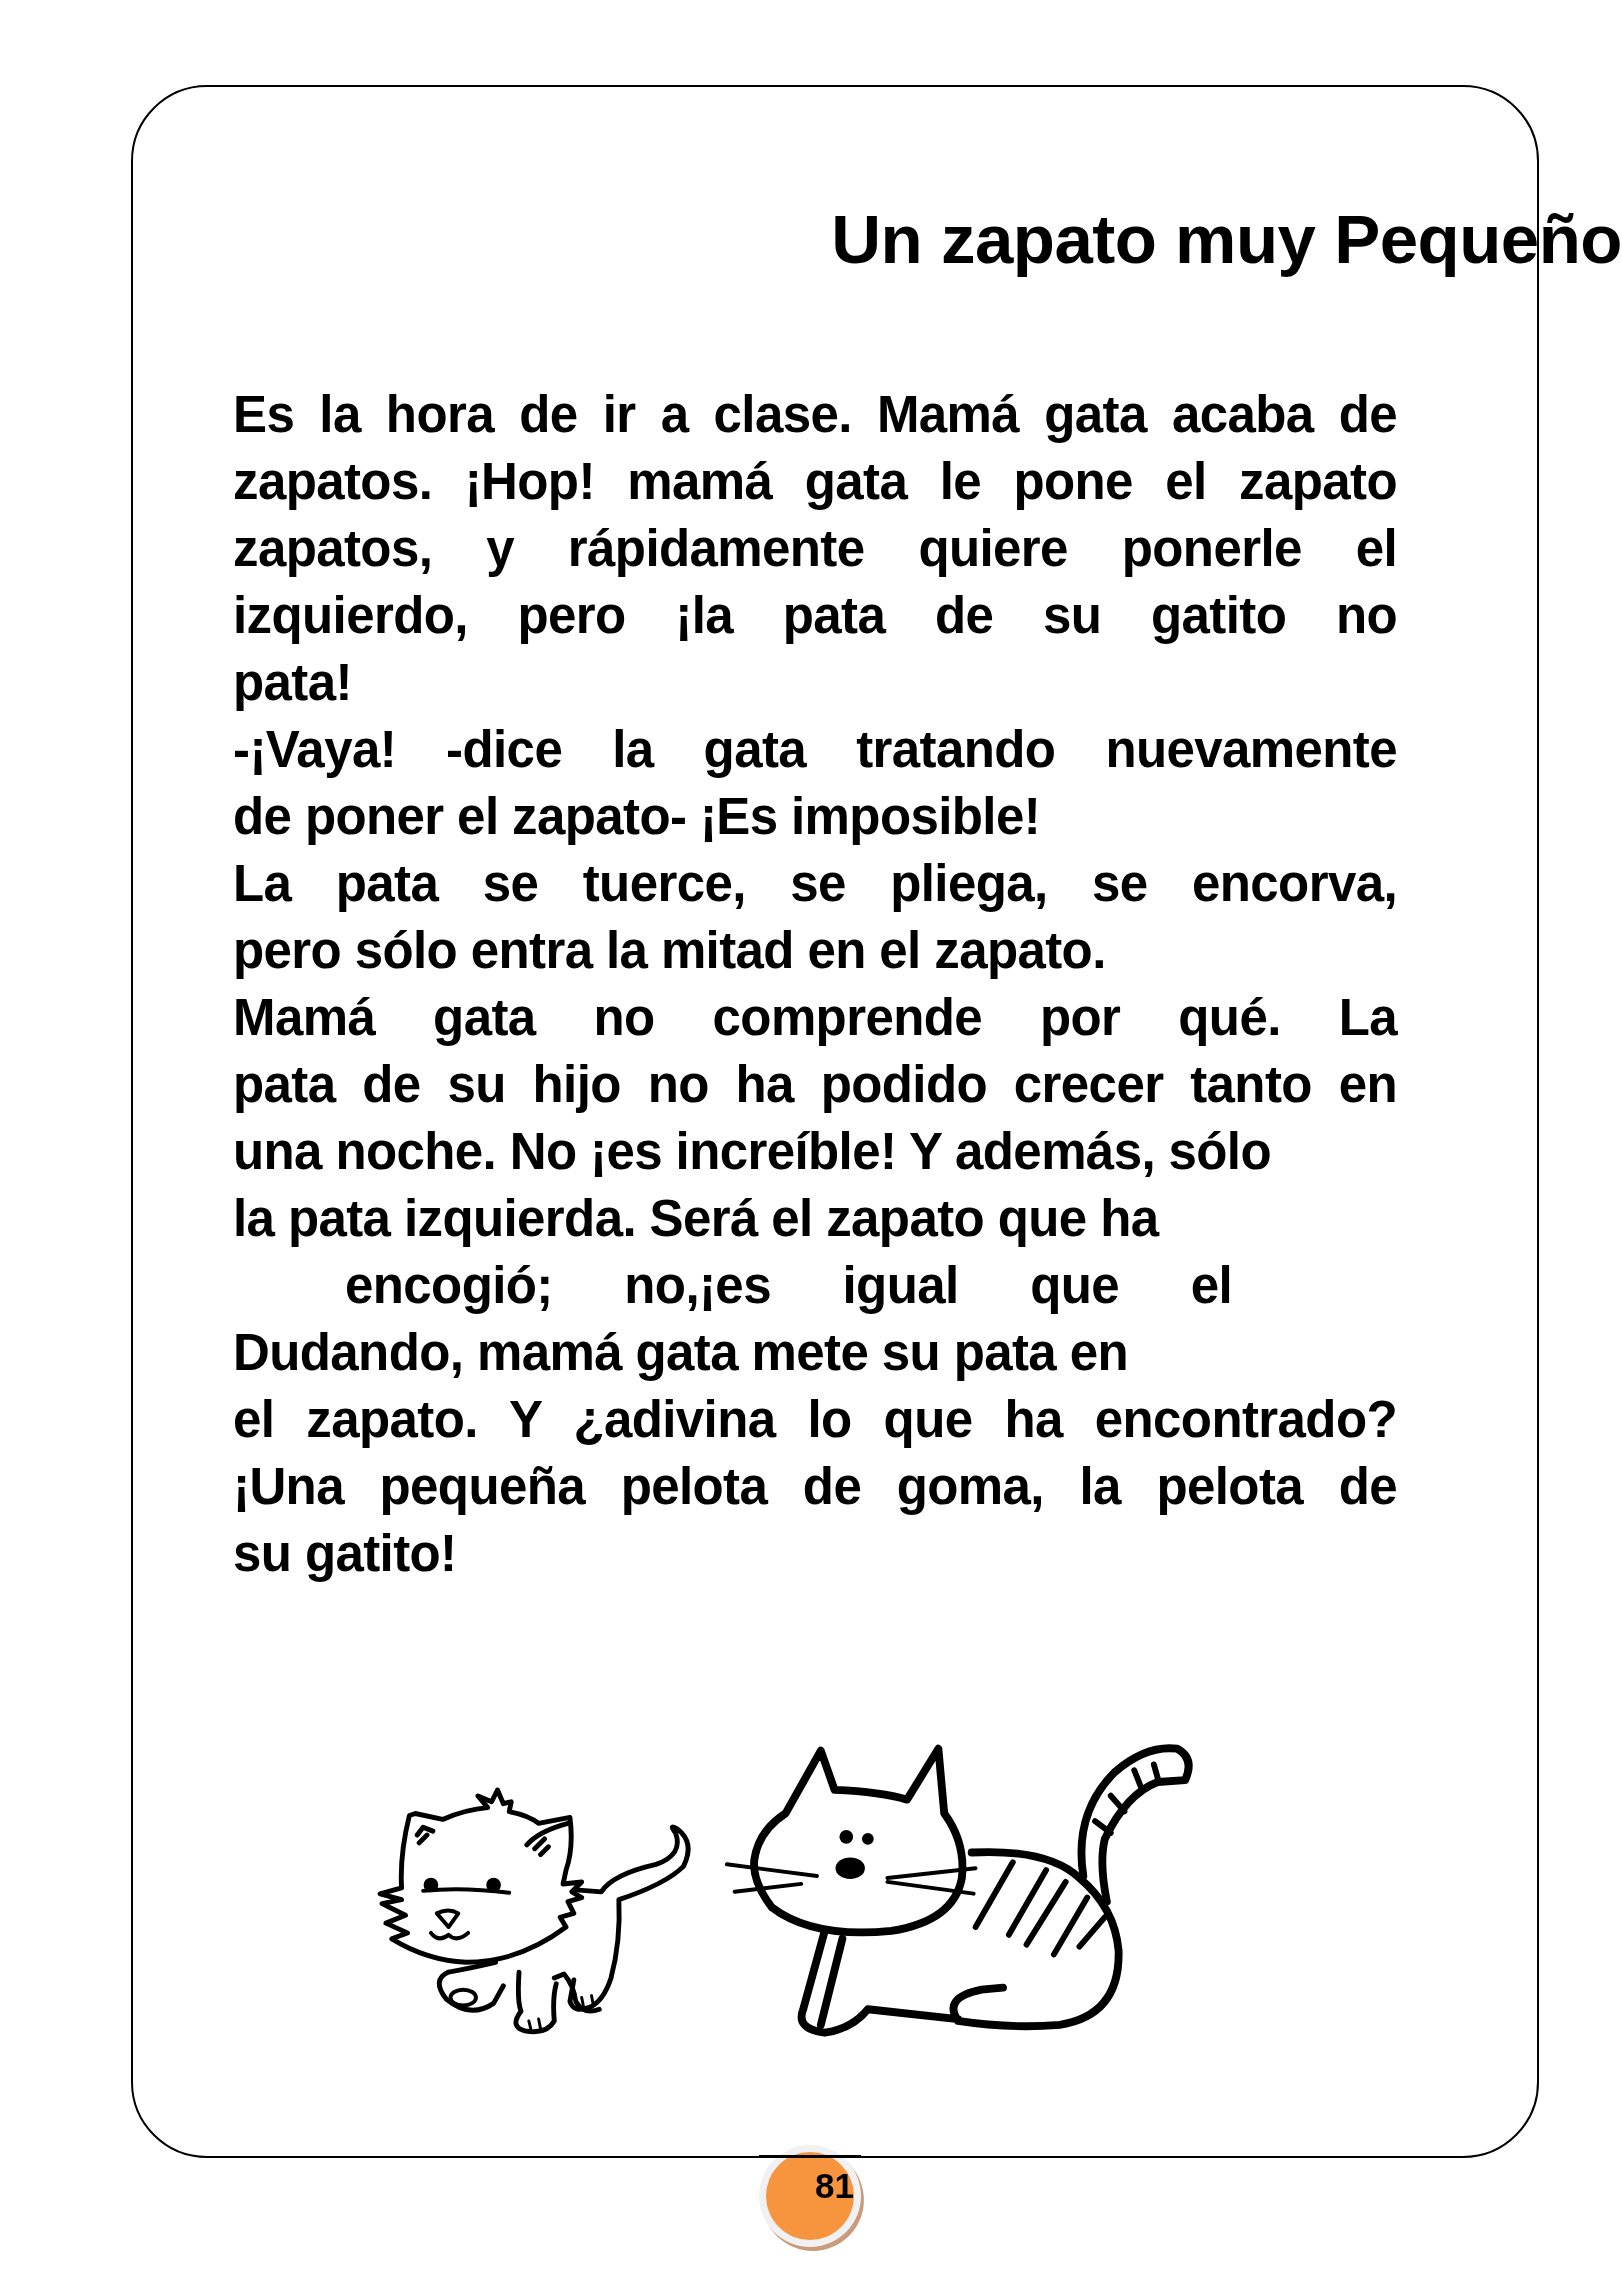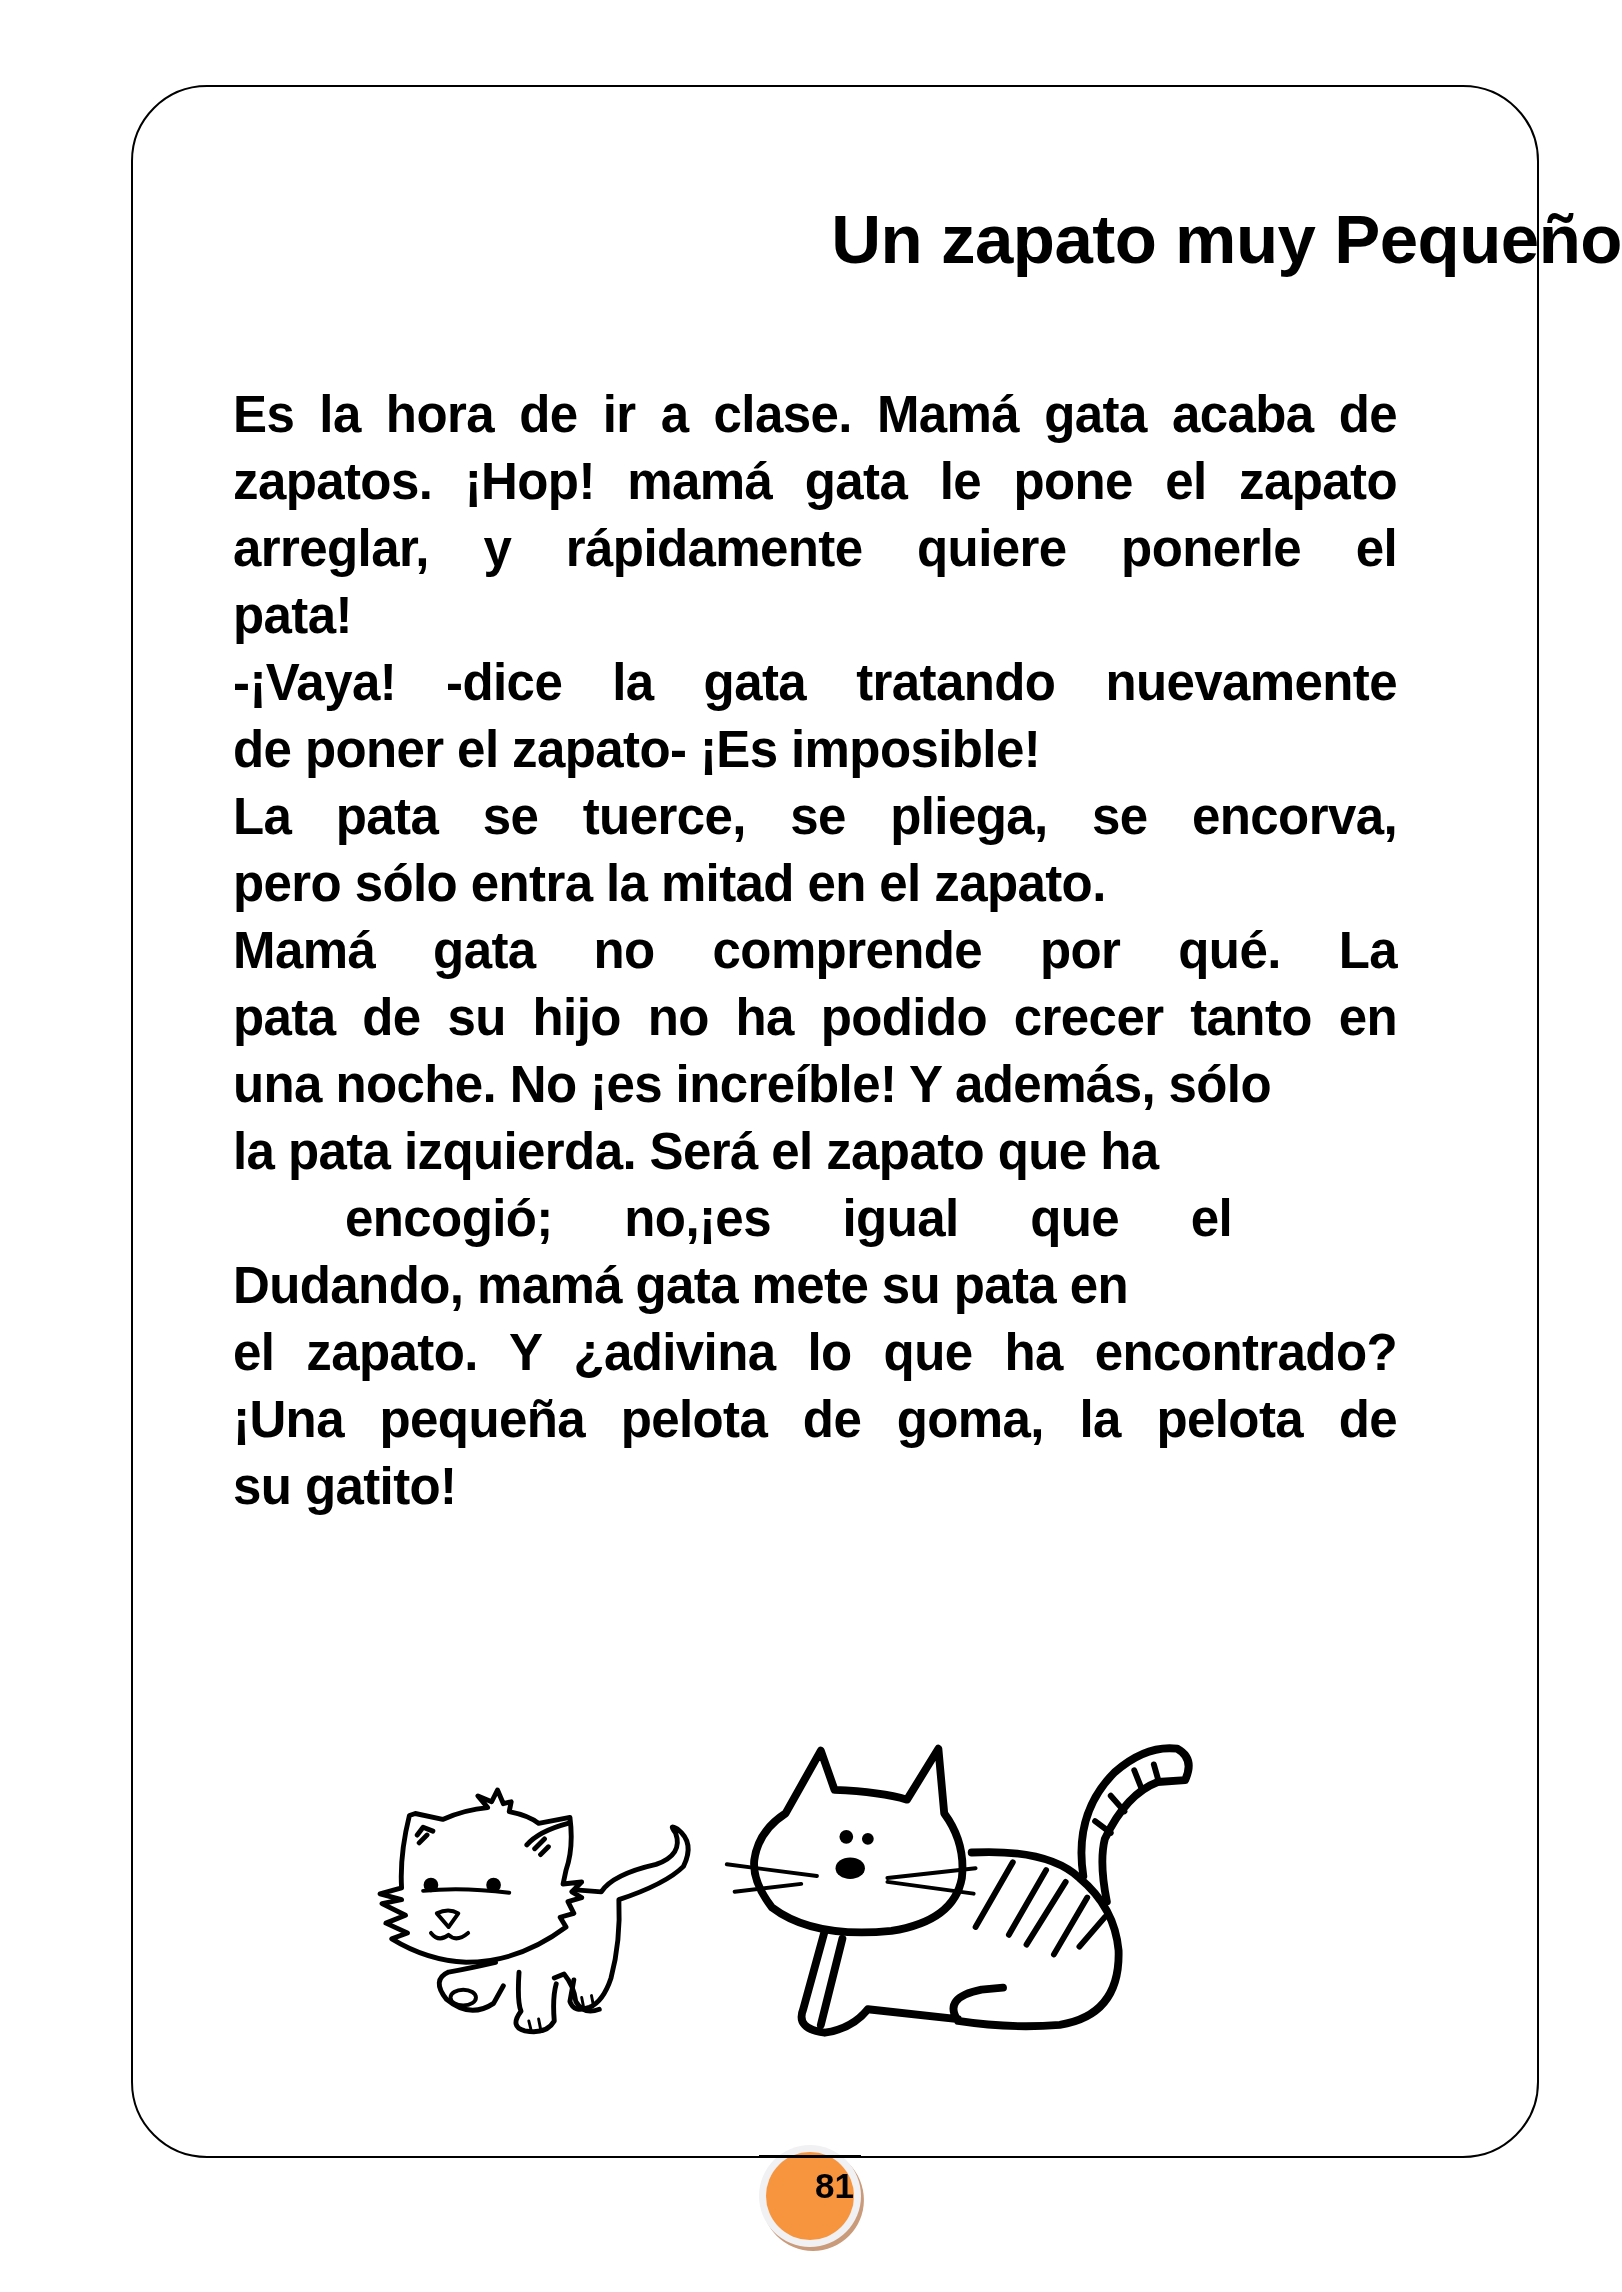--- a/index.html
+++ b/index.html
@@ -37,21 +37,22 @@
 </head>
 <body>
 
 <div class="frame"></div>
 
 <div class="title">Un zapato muy Pequeño</div>
 
 <div class="body-text">
   <div class="line j">Es la hora de ir a clase. Mamá gata acaba  de</div>
   <div class="line j">zapatos. ¡Hop! mamá gata le pone el zapato</div>
-  <div class="line j">arreglar, y rápidamente quiere ponerle el</div>
+  <div class="line j">zapatos, y rápidamente quiere ponerle el</div>
+  <div class="line j">izquierdo, pero ¡la pata de su gatito no</div>
   <div class="line">pata!</div>
   <div class="line j">-¡Vaya! -dice la gata tratando nuevamente</div>
   <div class="line">de poner el zapato- ¡Es imposible!</div>
   <div class="line j">La pata se tuerce, se pliega, se encorva,</div>
   <div class="line">pero sólo entra la mitad en el zapato.</div>
   <div class="line j">Mamá gata no comprende por qué. La</div>
   <div class="line j">pata de su hijo no ha podido crecer tanto en</div>
   <div class="line">una noche. No ¡es increíble! Y además, sólo</div>
   <div class="line">la pata izquierda. Será el zapato que  ha</div>
   <div class="line j indent">encogió; no,¡es igual que el</div>

